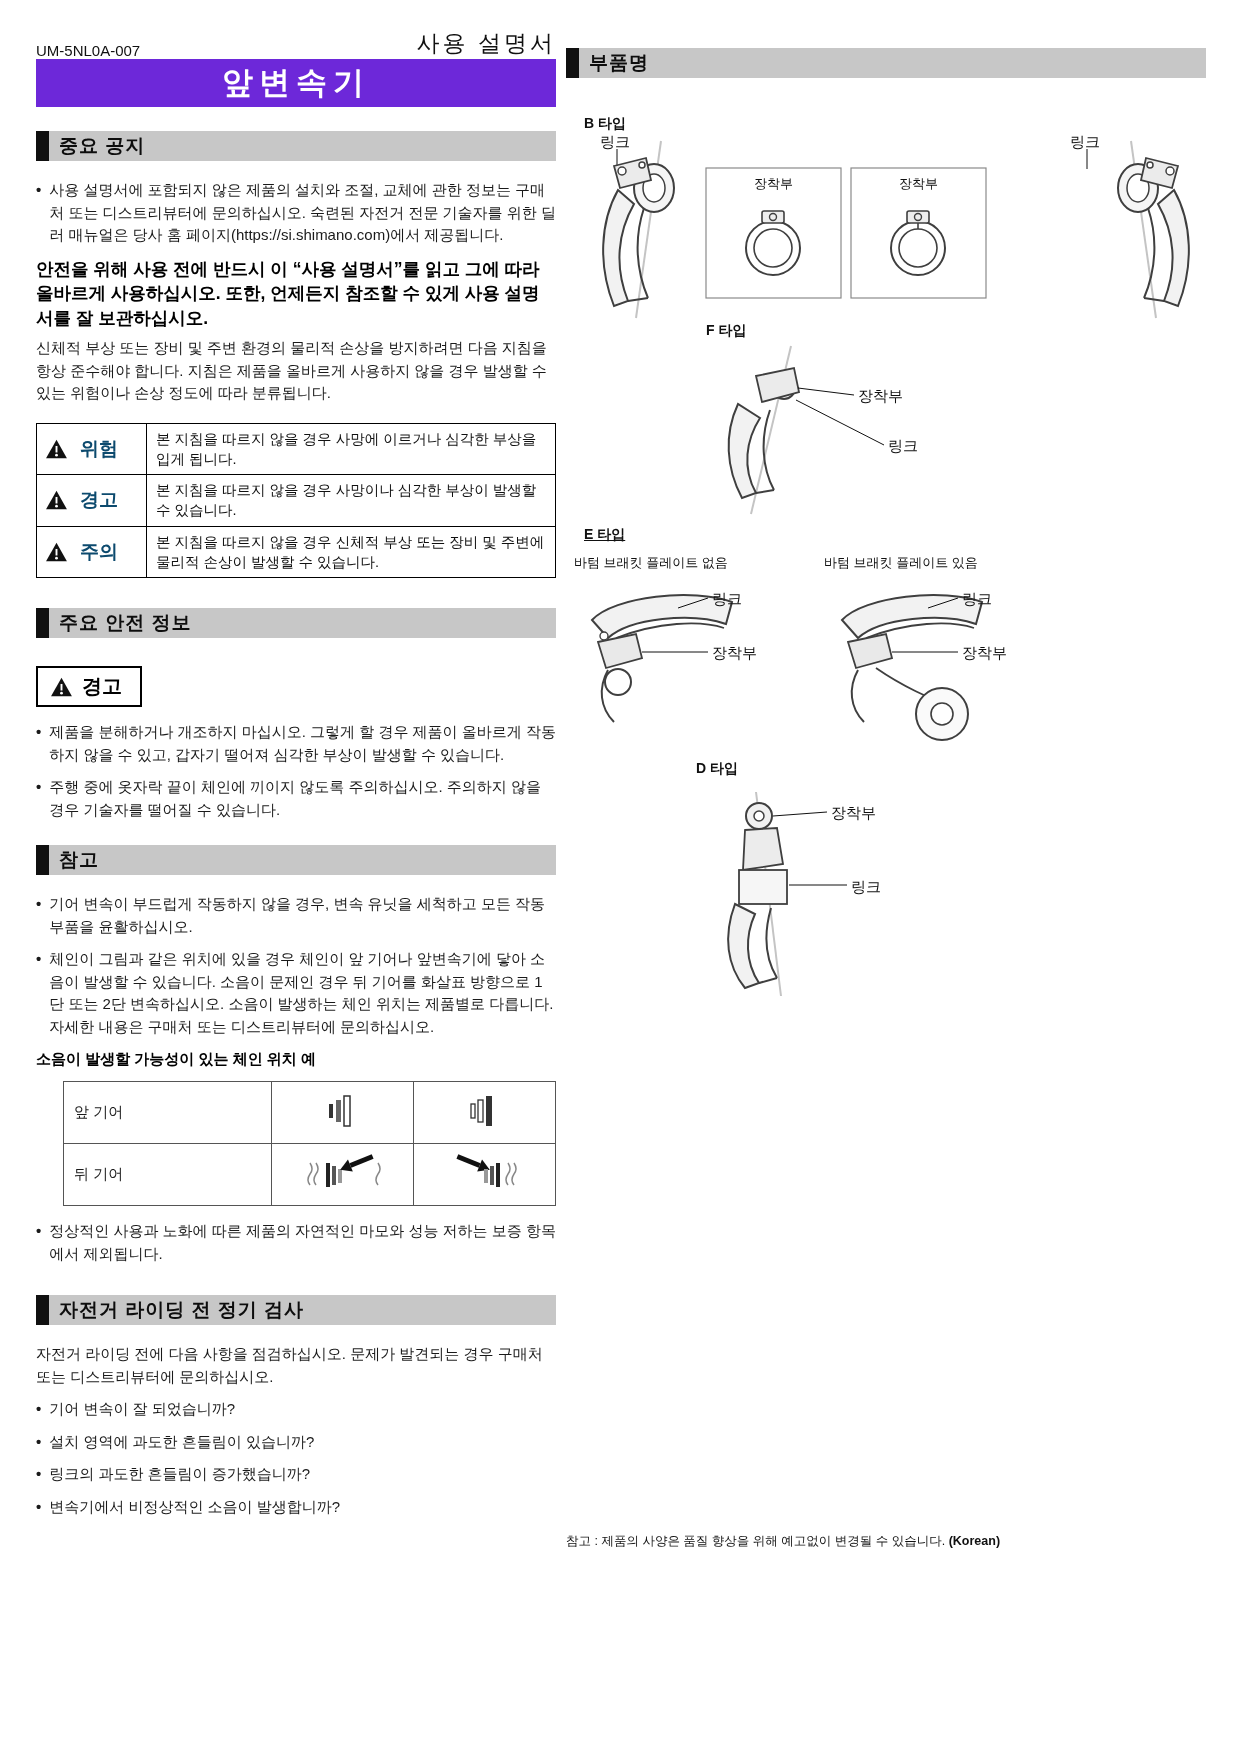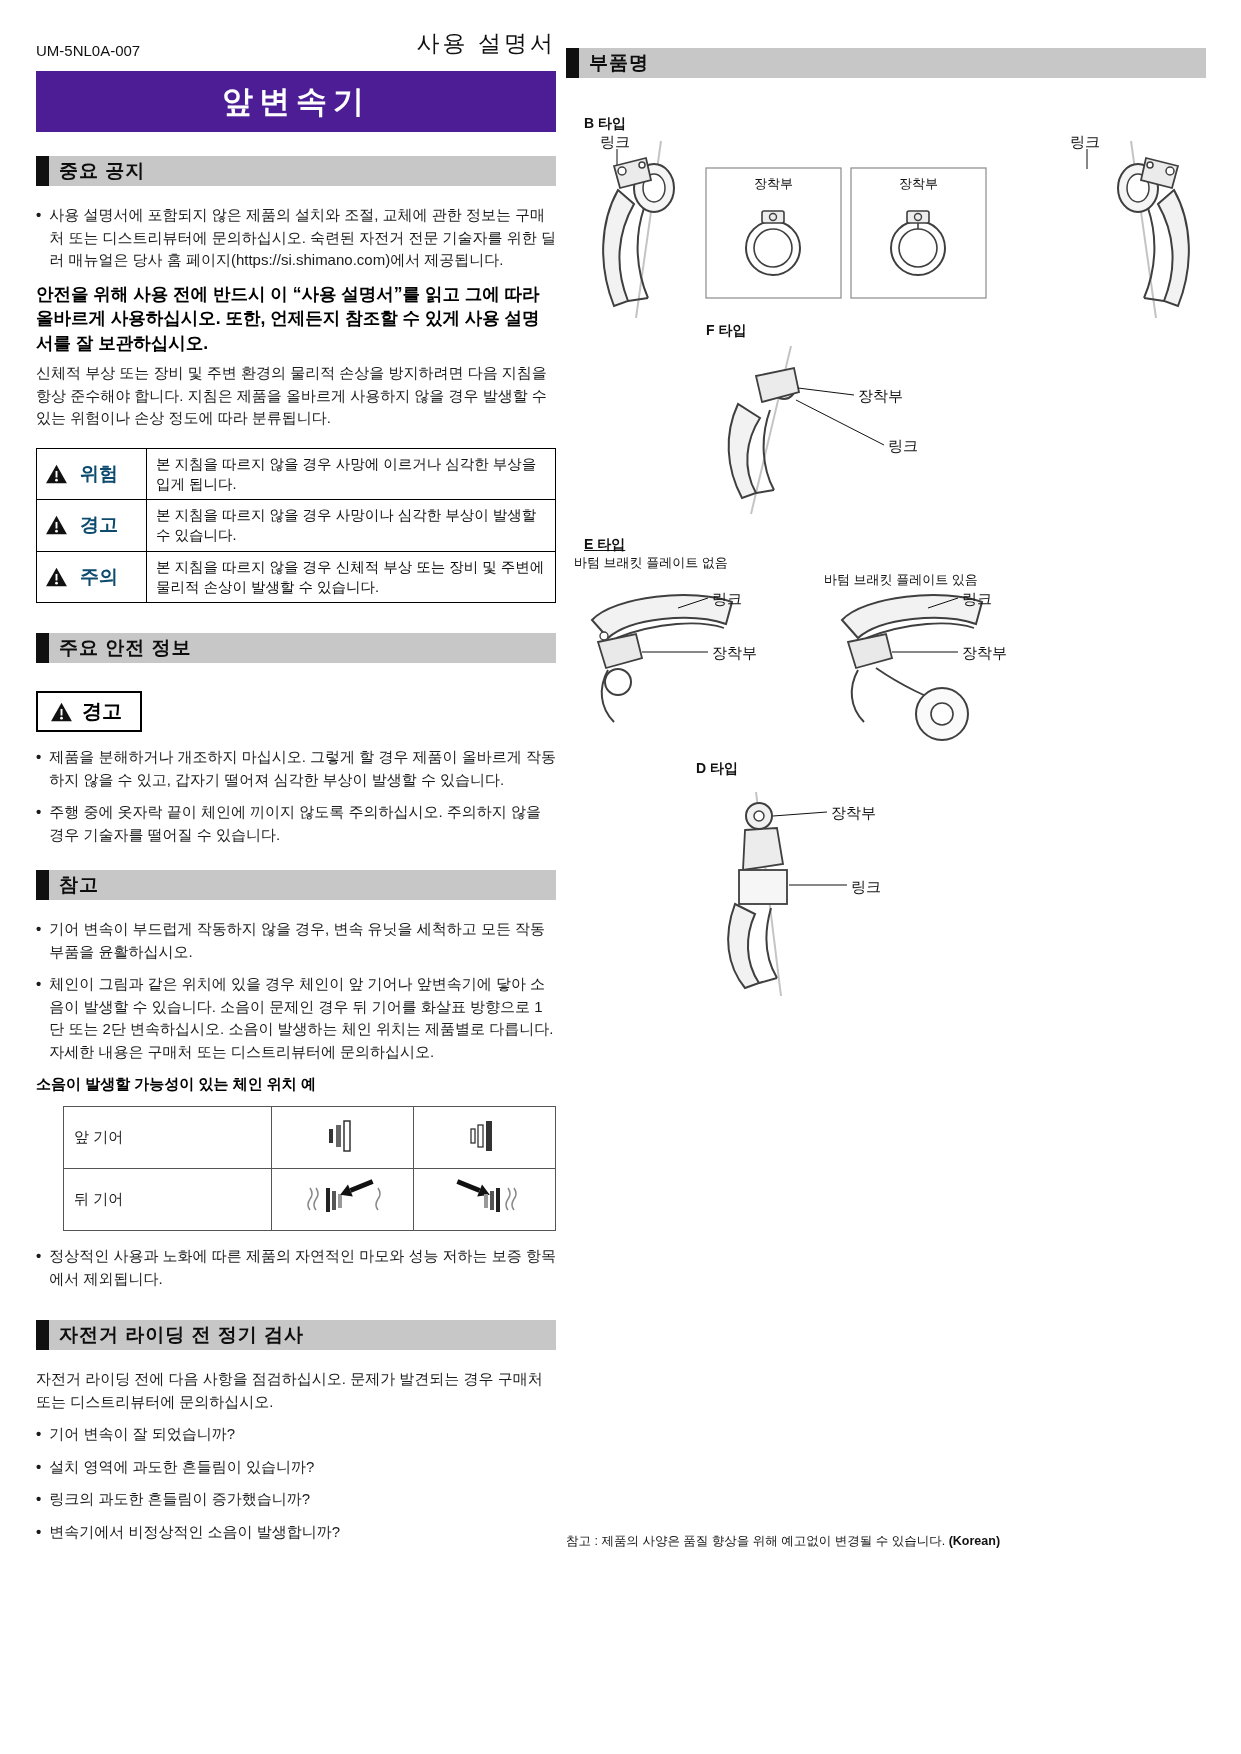--- a/index.html
+++ b/index.html
@@ -5,21 +5,21 @@
   * { margin:0; padding:0; box-sizing:border-box; }
   html,body { background:#ffffff; }
   body { font-family:"Liberation Sans","DejaVu Sans",sans-serif; color:#1a1a1a; }
   .page { position:relative; width:1241px; height:1754px; background:#fff; overflow:hidden; }
 
   
   .col-left { position:absolute; left:36px; top:28px; width:520px; }
   .doc-head { display:flex; justify-content:space-between; align-items:flex-end; }
   .doc-number { font-size:15px; color:#111; }
   .doc-type { font-size:23px; color:#111; letter-spacing:3px; }
-  .title-banner { margin-top:12px; height:61px; background:#4c1d95; color:#fff; display:flex; align-items:center; justify-content:center; font-size:31px; font-weight:bold; letter-spacing:6px; }
+  .title-banner { height:48px; background:#6d28d9; color:#fff; display:flex; align-items:center; justify-content:center; font-size:31px; font-weight:bold; letter-spacing:6px; }
 
   .section-bar { display:flex; align-items:stretch; height:30px; background:#c7c7c7; }
   .section-bar .black-chip { width:13px; background:#101010; flex:0 0 auto; }
   .section-bar .bar-text { display:flex; align-items:center; padding-left:10px; font-size:19px; font-weight:bold; color:#0d0d0d; letter-spacing:1px; }
 
   .bullet { display:flex; gap:8px; margin-top:10px; font-size:15px; line-height:1.5; color:#1a1a1a; }
   .bullet .dot { flex:0 0 auto; font-weight:bold; }
   .para { font-size:15px; line-height:1.5; color:#1a1a1a; }
   .emphasis { font-size:17.5px; font-weight:bold; line-height:1.42; color:#000; margin-top:10px; }
   .mt6 { margin-top:6px; } .mt14 { margin-top:14px; }
@@ -309,41 +309,41 @@
         <path d="M74 70 C64 98 66 128 78 150" fill="none" stroke="#3f3f3f" stroke-width="2"></path>
         <path d="M60 153 L78 150" fill="none" stroke="#3f3f3f" stroke-width="2"></path>
 
         <line x1="158" y1="55" x2="102" y2="48" stroke="#111" stroke-width="1"></line>
         <line x1="188" y1="105" x2="100" y2="60" stroke="#111" stroke-width="1"></line>
       </svg>
       <span class="fig-label" style="left:162px; top:47px;">장착부</span>
       <span class="fig-label" style="left:192px; top:97px;">링크</span>
     </div>
 
-    <span class="type-label" style="left:18px; top:488px;text-decoration:underline;">E 타입</span>
+    <span class="type-label" style="left:18px; top:478px;text-decoration:underline;">E 타입</span>
 
     <div class="fig" style="left:8px; top:506px; width:245px; height:185px;">
       <span class="fig-caption" style="left:0; top:0;">바텀 브래킷 플레이트 없음</span>
       <svg class="art" width="245" height="185" viewBox="0 0 245 185" style="top:22px;">
         <path d="M18 44 C40 20 120 12 158 26 L152 48 C118 36 56 42 34 62 Z" fill="#f2f2f2" stroke="#3f3f3f" stroke-width="2"></path>
         <path d="M42 62 C84 46 126 44 150 52" fill="none" stroke="#3f3f3f" stroke-width="1.8"></path>
         <path d="M24 66 L62 58 L68 82 L32 92 Z" fill="#e9e9e9" stroke="#3f3f3f" stroke-width="1.8"></path>
         <circle cx="44" cy="106" r="13" fill="#ffffff" stroke="#3f3f3f" stroke-width="2"></circle>
         <path d="M34 94 C24 112 26 132 40 146" fill="none" stroke="#3f3f3f" stroke-width="2"></path>
         <circle cx="30" cy="60" r="4" fill="#fff" stroke="#3f3f3f" stroke-width="1.4"></circle>
 
         <line x1="134" y1="22" x2="104" y2="32" stroke="#111" stroke-width="1"></line>
         <line x1="134" y1="76" x2="68" y2="76" stroke="#111" stroke-width="1"></line>
       </svg>
       <span class="fig-label" style="left:138px; top:36px;">링크</span>
       <span class="fig-label" style="left:138px; top:90px;">장착부</span>
     </div>
 
     <div class="fig" style="left:258px; top:506px; width:250px; height:200px;">
-      <span class="fig-caption" style="left:0; top:17px;">바텀 브래킷 플레이트 있음</span>
+      <span class="fig-caption" style="left:0; top:0;">바텀 브래킷 플레이트 있음</span>
       <svg class="art" width="250" height="200" viewBox="0 0 250 200" style="top:22px;">
         <path d="M18 44 C40 20 120 12 158 26 L152 48 C118 36 56 42 34 62 Z" fill="#f2f2f2" stroke="#3f3f3f" stroke-width="2"></path>
         <path d="M42 62 C84 46 126 44 150 52" fill="none" stroke="#3f3f3f" stroke-width="1.8"></path>
         <path d="M24 66 L62 58 L68 82 L32 92 Z" fill="#e9e9e9" stroke="#3f3f3f" stroke-width="1.8"></path>
         <path d="M34 94 C24 112 26 132 40 146" fill="none" stroke="#3f3f3f" stroke-width="2"></path>
         <path d="M52 92 C78 110 108 124 124 128" fill="none" stroke="#3f3f3f" stroke-width="1.8"></path>
         <circle cx="118" cy="138" r="26" fill="#fafafa" stroke="#3f3f3f" stroke-width="2"></circle>
         <circle cx="118" cy="138" r="11" fill="#ffffff" stroke="#3f3f3f" stroke-width="1.6"></circle>
 
         <line x1="134" y1="22" x2="104" y2="32" stroke="#111" stroke-width="1"></line>

